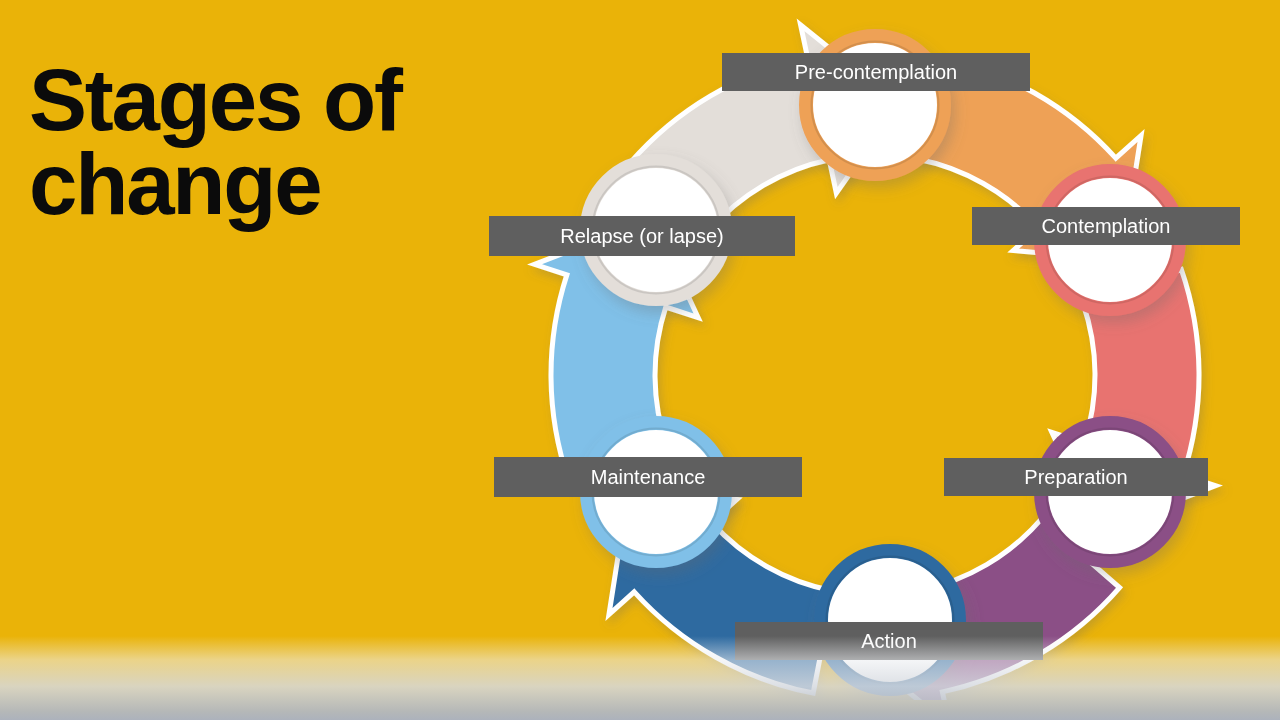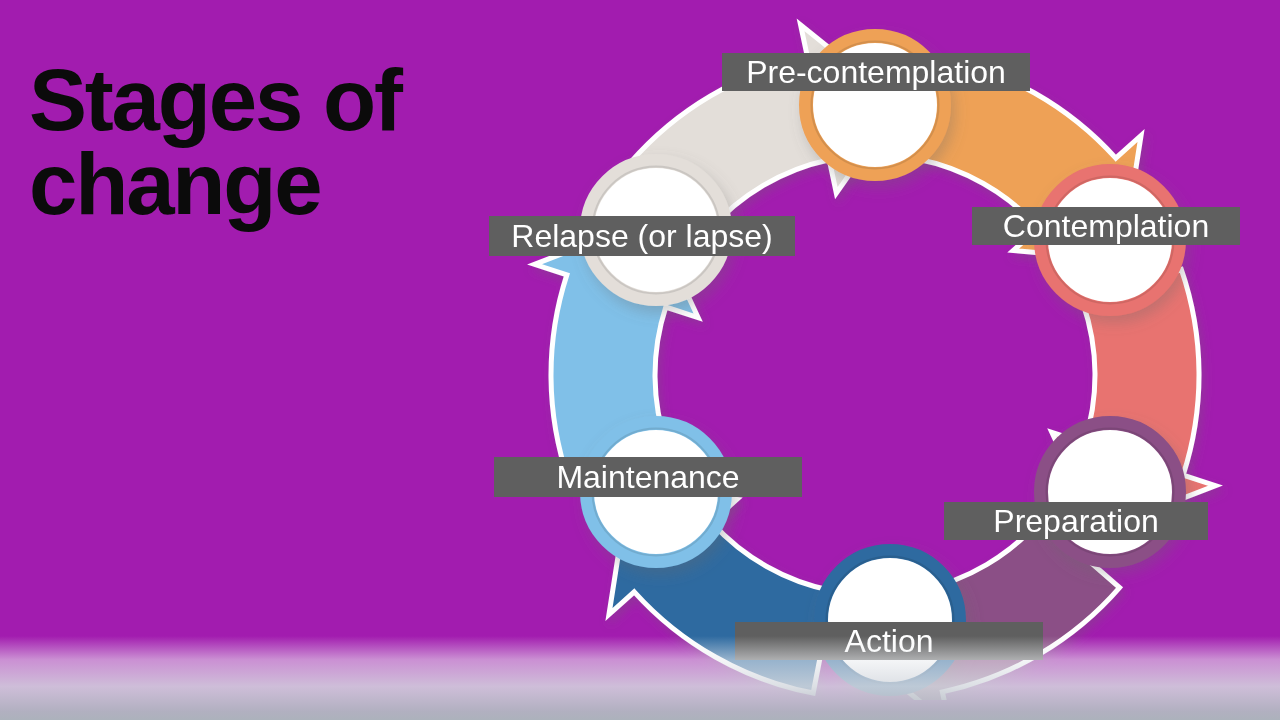--- a/index.html
+++ b/index.html
@@ -6,21 +6,21 @@
   html, body {
     margin: 0; padding: 0;
     width: 1280px; height: 720px;
     overflow: hidden;
     background: #ffffff;
     font-family: "Liberation Sans", sans-serif;
   }
   #stage {
     position: relative;
     width: 1280px; height: 720px;
-    background: #a21caf;
+    background: #eab308;
   }
   
   #floor {
     position: absolute;
     left: 0; right: 0; bottom: 0;
     height: 84px;
     background: linear-gradient(to bottom,
         rgba(255,255,255,0) 0%,
         rgba(236,238,241,0.55) 28%,
         rgba(214,218,224,0.85) 60%,
@@ -41,21 +41,21 @@
   }
   #cycle {
     position: absolute;
     left: 470px; top: 0px;
     width: 810px; height: 700px;
   }
   .label-bar {
     position: absolute;
     background: #5f5f5f;
     color: #ffffff;
-    font-size: 32px;
+    font-size: 20px;
     line-height: 1;
     display: flex;
     align-items: center;
     letter-spacing: 0px;
     white-space: nowrap;
   }
 </style>
 </head>
 <body>
 
@@ -98,21 +98,21 @@
         </g>
     </svg>
 
     <div id="bar-layer">
         <div class="label-bar" style="left: 252px; top: 53px; width: 308px; height: 38px; background: rgb(95, 95, 95); color: rgb(255, 255, 255); justify-content: center;">
           <span>Pre-contemplation</span>
         </div>
         <div class="label-bar" style="left: 470px; top: 207px; width: 268px; height: 38px; background: rgb(95, 95, 95); color: rgb(255, 255, 255); justify-content: center; margin-left: 32px;">
           <span>Contemplation</span>
         </div>
-        <div class="label-bar" style="left: 474px; top: 458px; width: 264px; height: 38px; background: rgb(95, 95, 95); color: rgb(255, 255, 255); justify-content: center; margin-top: 44px;">
+        <div class="label-bar" style="left: 474px; top: 458px; width: 264px; height: 38px; background: rgb(95, 95, 95); color: rgb(255, 255, 255); justify-content: center;">
           <span>Preparation</span>
         </div>
         <div class="label-bar" style="left: 265px; top: 622px; width: 308px; height: 38px; background: rgb(95, 95, 95); color: rgb(255, 255, 255); justify-content: center;">
           <span>Action</span>
         </div>
         <div class="label-bar" style="left: 24px; top: 457px; width: 308px; height: 40px; background: rgb(95, 95, 95); color: rgb(255, 255, 255); justify-content: center; text-align: center;">
           <span>Maintenance</span>
         </div>
         <div class="label-bar" style="left: 19px; top: 216px; width: 306px; height: 40px; background: rgb(95, 95, 95); color: rgb(255, 255, 255); justify-content: center; text-align: center;">
           <span>Relapse (or lapse)</span>

